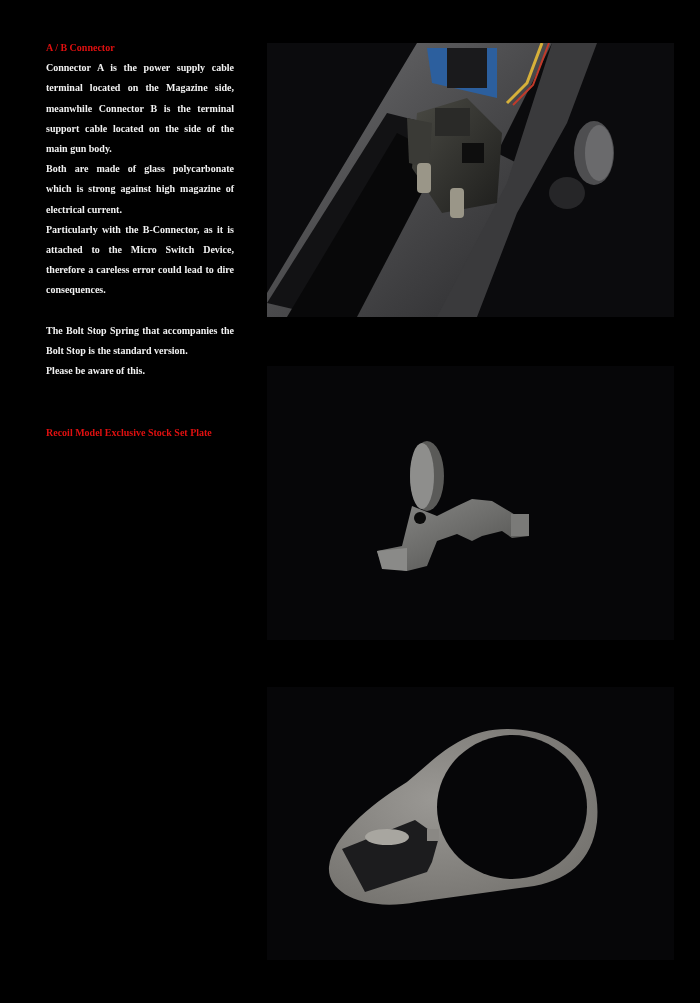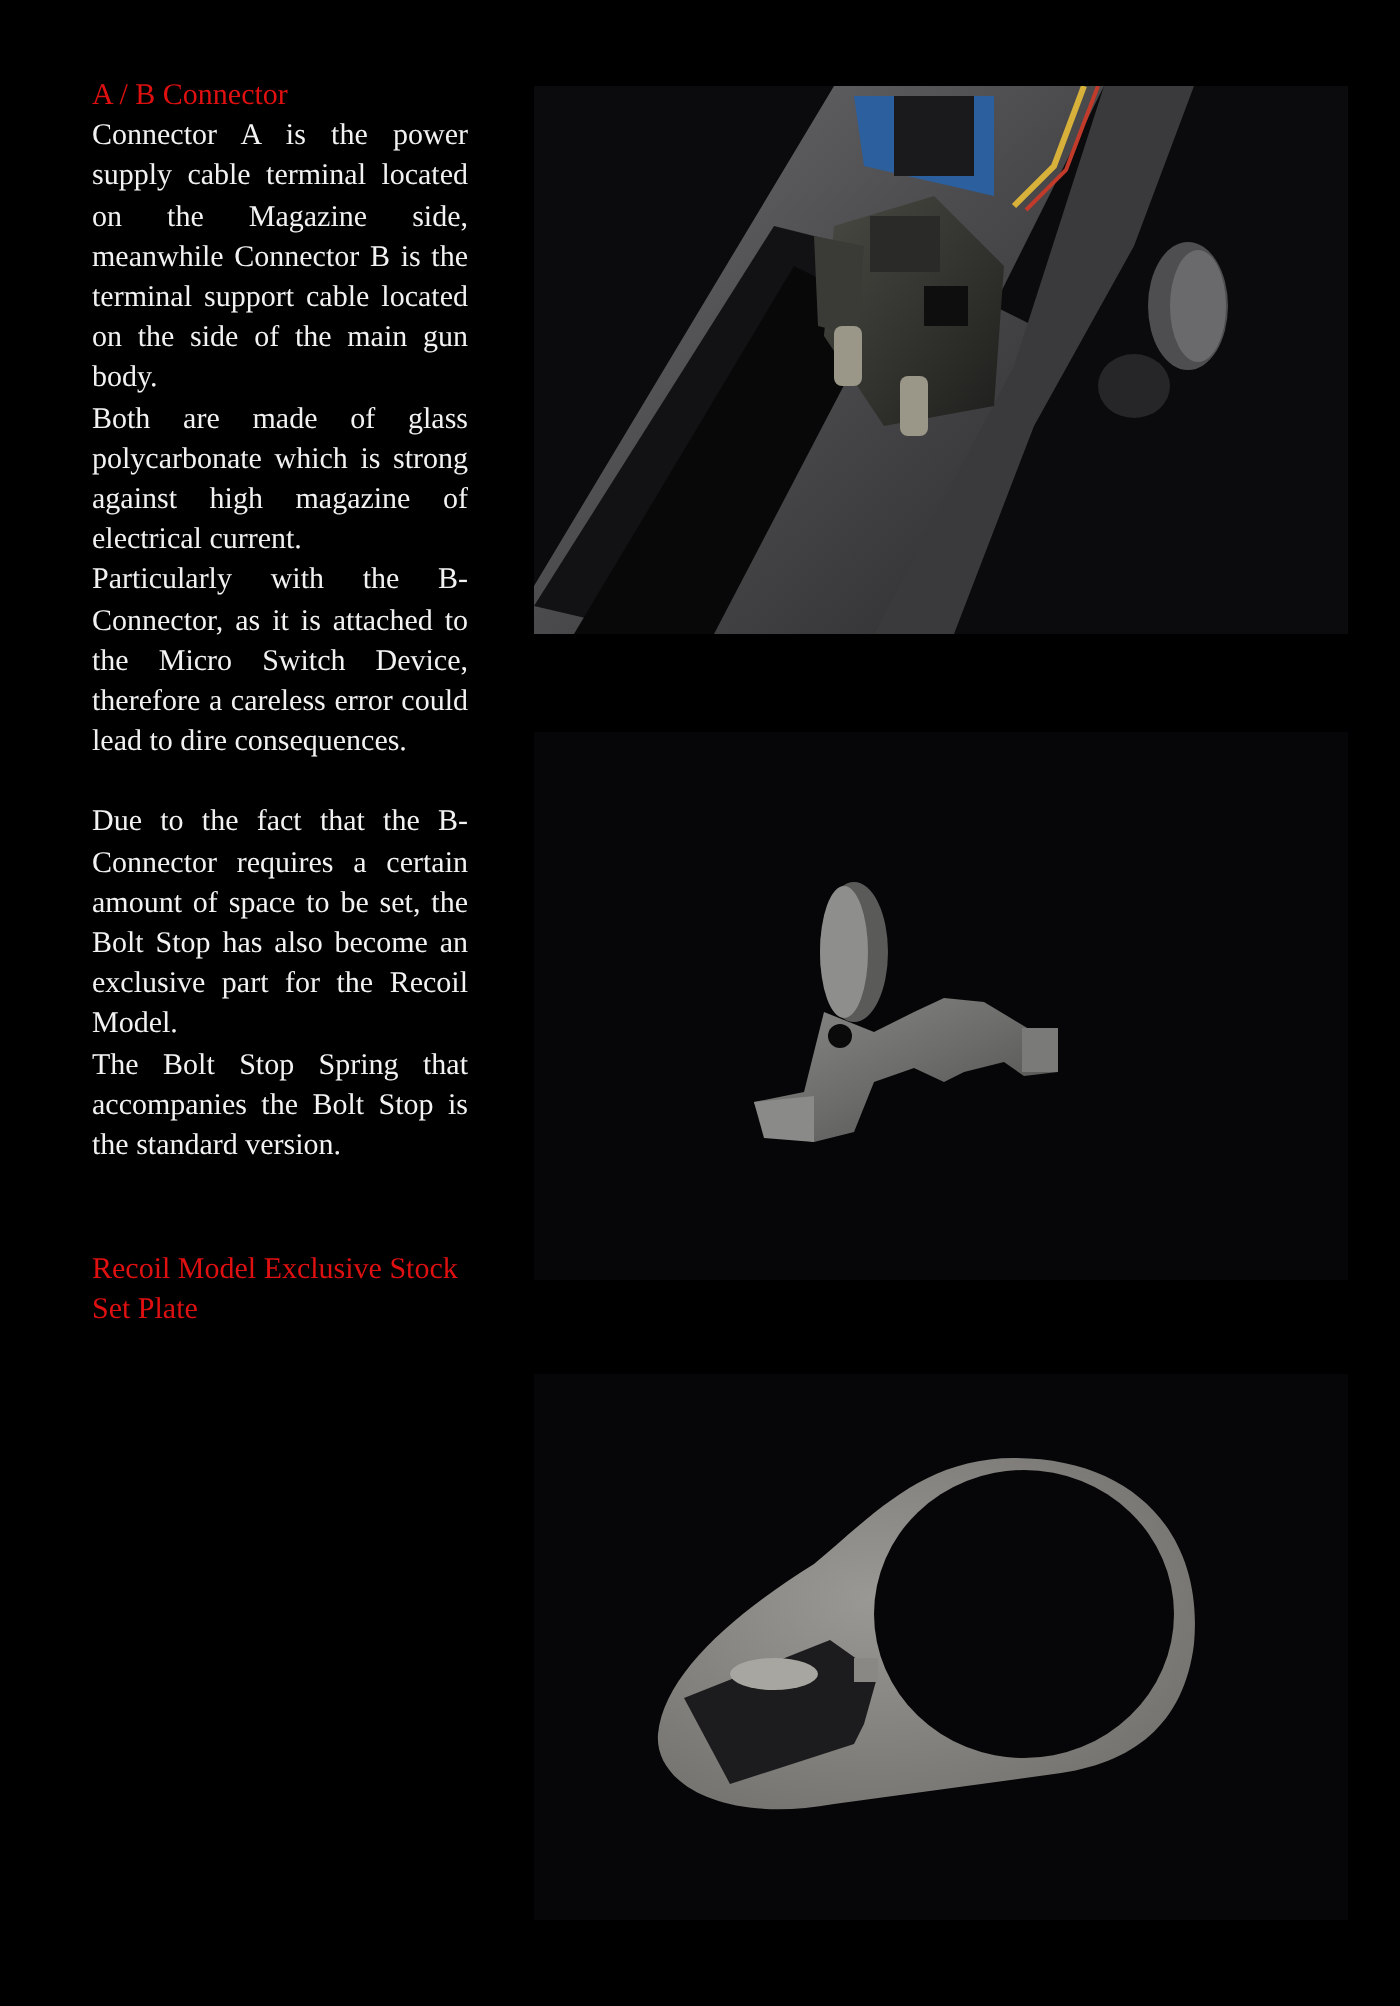--- a/index.html
+++ b/index.html
@@ -1,20 +1,20 @@
 <!DOCTYPE html>
 <html><head>
 <meta charset="utf-8">
 <style>
   html, body { margin: 0; padding: 0; background: #000; }
   body { width: 700px; height: 1003px; position: relative; overflow: hidden; }
   .text-col {
     position: absolute; left: 46px; top: 38px; width: 188px;
     font-family: "Liberation Serif", "DejaVu Serif", serif;
-    font-weight: normal; font-size: 15px; line-height: 20.2px;
+    font-weight: bold; font-size: 10px; line-height: 20.2px;
     color: #f2f2f2;
   }
   .section { margin: 0; }
   .heading { color: #e01010; text-align: left; }
   .para { text-align: justify; text-align-last: left; margin: 0; }
   .spacer { height: 20px; }
   .spacer-lg { height: 22px; }
   .photo {
     position: absolute; left: 267px; width: 407px;
     background: #0a0a0c; overflow: hidden;
@@ -29,22 +29,22 @@
 
 <div class="text-col">
   <div class="section">
     <div class="heading">A / B Connector</div>
     <p class="para">Connector A is the power supply cable terminal located on the Magazine side, meanwhile Connector B is the terminal support cable located on the side of the main gun body.</p>
     <p class="para">Both are made of glass polycarbonate which is strong against high magazine of electrical current.</p>
     <p class="para">Particularly with the B-Connector, as it is attached to the Micro Switch Device, therefore a careless error could lead to dire consequences.</p>
   </div>
   <div class="spacer"></div>
   <div class="section">
-    <p class="para">Due to the fact that the B-Connector requires a certain amount of space to be set, the Bolt Stop has also become an exclusive part for the Recoil Model.</p>
     <p class="para">The Bolt Stop Spring that accompanies the Bolt Stop is the standard version.</p>
+    <p class="para">Please be aware of this.</p>
   </div>
   <div class="spacer"></div>
   <div class="spacer-lg"></div>
   <div class="section">
     <div class="heading">Recoil Model Exclusive Stock Set Plate</div>
   </div>
 </div>
 
 <div class="photo" id="photo-1">
   <svg viewBox="0 0 407 274" preserveAspectRatio="none">

